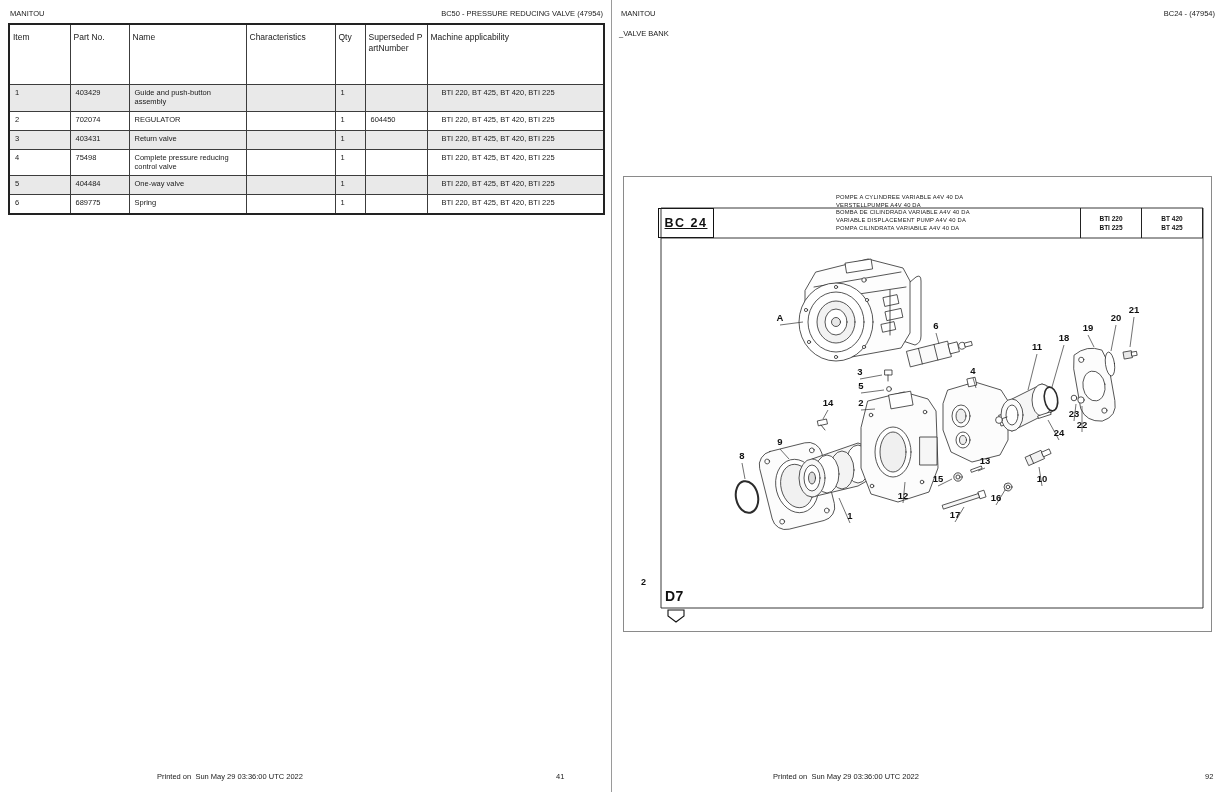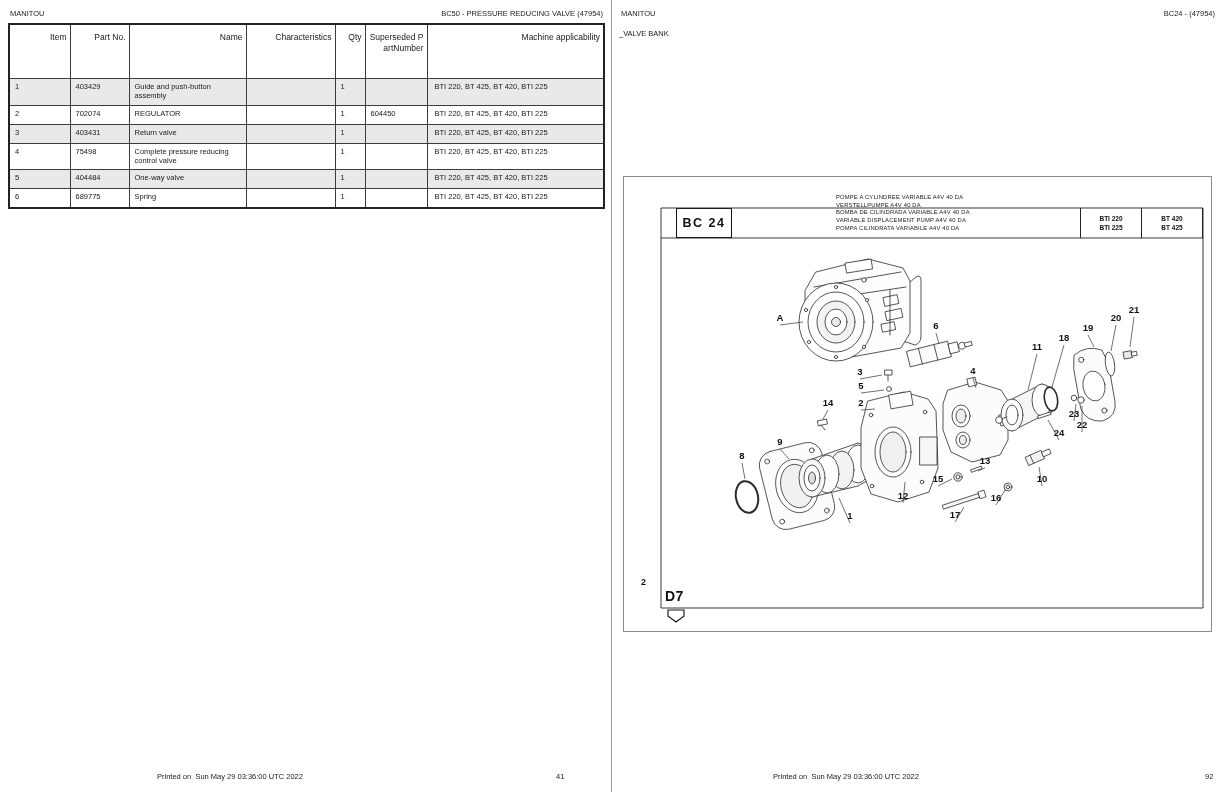--- a/index.html
+++ b/index.html
@@ -12,41 +12,41 @@
   .hdr{position:absolute;font-size:7.5px;color:#1a1a1a;white-space:nowrap;}
   
   table.parts{
     position:absolute;left:8px;top:23px;width:595px;
     border-collapse:collapse;table-layout:fixed;
     font-size:7.5px;color:#1a1a1a;
     border:2px solid #222;
   }
   table.parts th, table.parts td{border:1px solid #3c3c3c;}
   table.parts th{
-    font-size:8.5px;font-weight:normal;text-align:right;vertical-align:top;
-    padding:7px 3px 2px;height:44px;word-break:break-all;line-height:1.25;
+    font-size:8.5px;font-weight:normal;text-align:left;vertical-align:top;
+    padding:7px 3px 8px;height:44px;word-break:break-all;line-height:1.25;
   }
   table.parts td{
     vertical-align:top;padding:4px 4px 4px 5px;line-height:1.18;height:10px;
   }
   table.parts tr.shaded td{background:#e9e9e9;}
-  table.parts td.col-app{padding-left:7px;}
+  table.parts td.col-app{padding-left:14px;}
   
   .footer-text{position:absolute;top:772px;font-size:7.5px;color:#1a1a1a;white-space:nowrap;}
   
   .outer-frame{position:absolute;left:623px;top:176px;width:589px;height:456px;border:1px solid #8a8a8a;box-sizing:border-box;}
   .titles-block{
     position:absolute;left:836px;top:194px;font-size:5.8px;line-height:7.7px;
     letter-spacing:0.2px;color:#222;white-space:nowrap;
   }
   .bc-box{
-    position:absolute;left:676px;top:208px;width:56px;height:30px;
+    position:absolute;left:658px;top:208px;width:56px;height:30px;
     border:1.4px solid #111;box-sizing:border-box;background:#fff;
     display:flex;align-items:center;justify-content:center;
-    font-size:12.5px;font-weight:bold;letter-spacing:1.5px;
+    font-size:12.5px;font-weight:bold;letter-spacing:1.5px;text-decoration:underline;
   }
   .model-box{
     position:absolute;top:208px;height:30px;border-left:1px solid #222;box-sizing:border-box;
     display:flex;flex-direction:column;align-items:center;justify-content:center;
     font-size:6.5px;font-weight:bold;line-height:9px;color:#111;
   }
   .model-box.b1{left:1080px;width:61px;}
   .model-box.b2{left:1141px;width:62px;border-right:1px solid #222;}
   .grid-num{position:absolute;left:641px;top:577px;font-size:9px;font-weight:bold;}
   .grid-ref{position:absolute;left:637px;top:588px;font-size:14px;font-weight:bold;letter-spacing:0.5px;margin-left:28px;}

